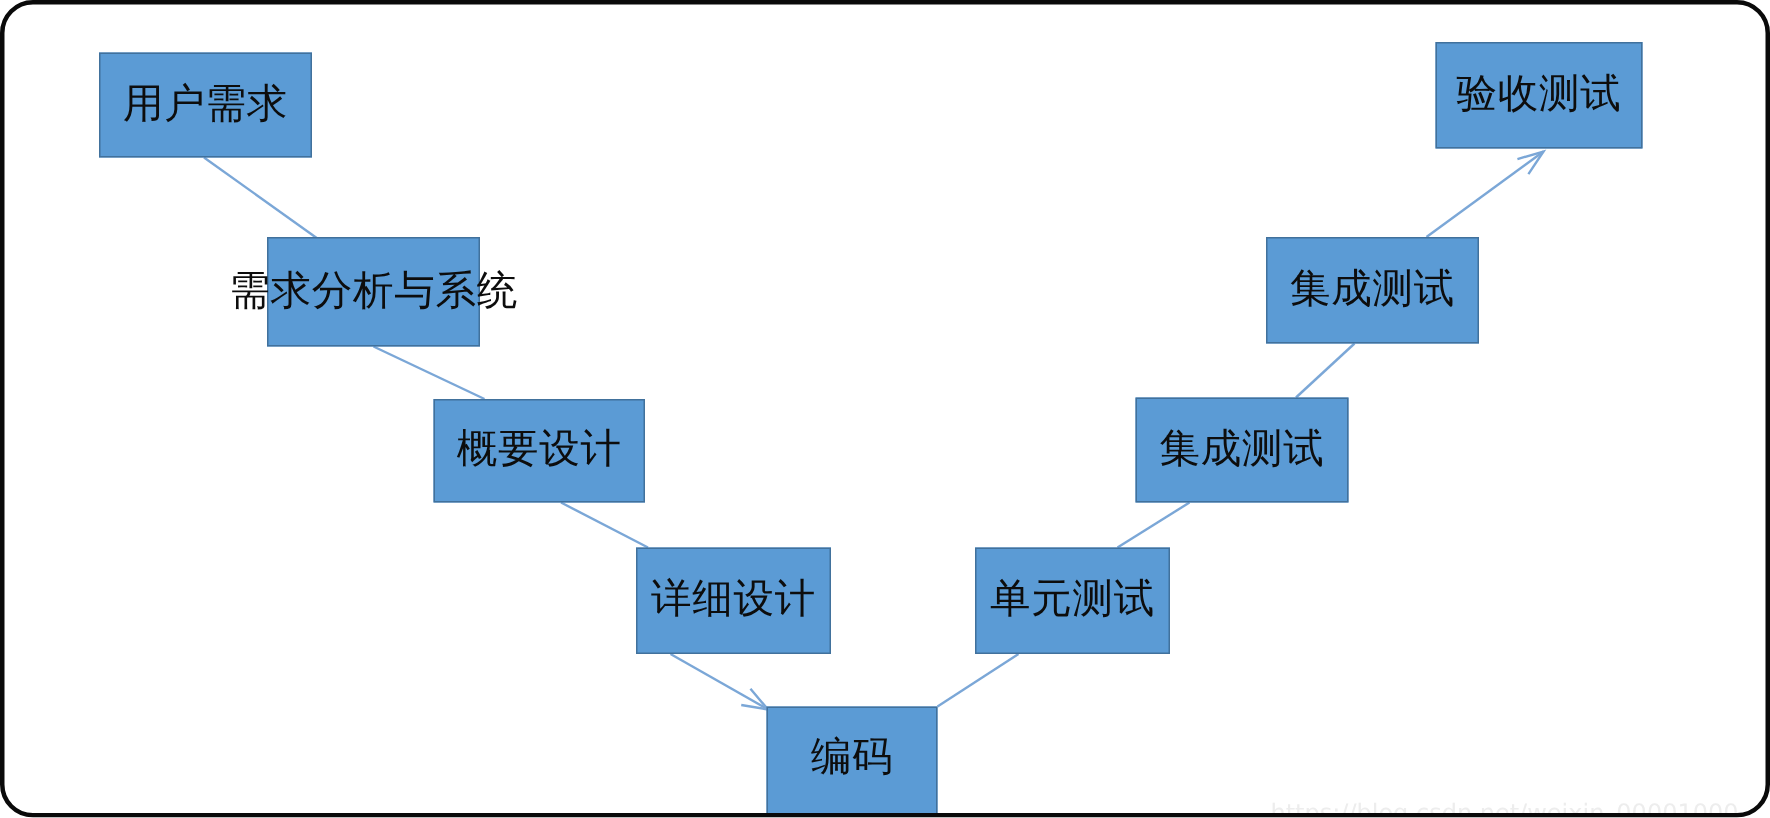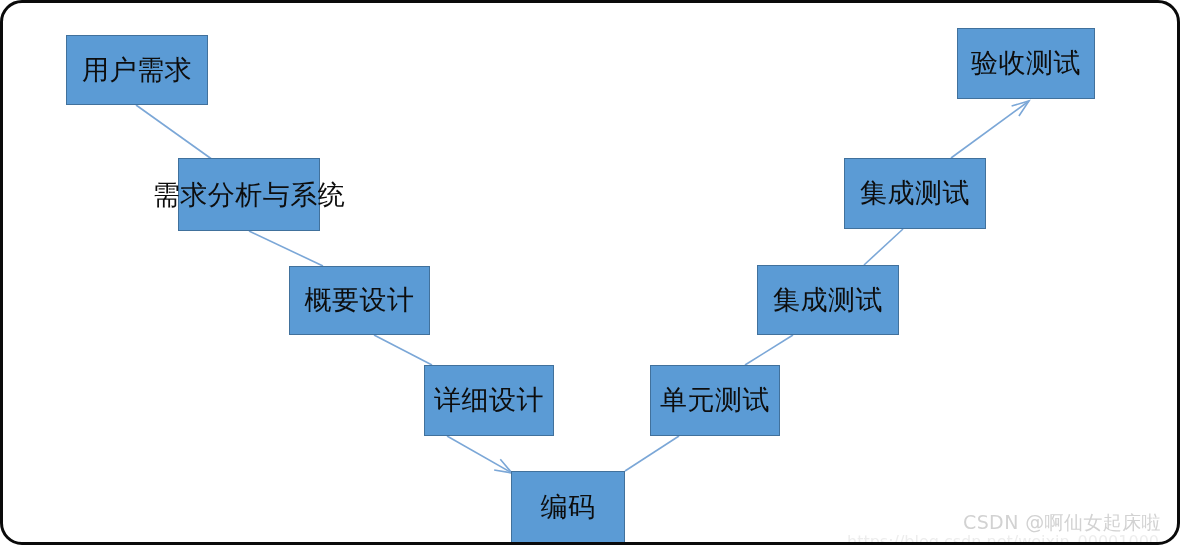--- a/index.html
+++ b/index.html
@@ -116,32 +116,31 @@
       </div>
       <div class="node overflow" style="left: 175px; top: 155px; width: 142px; height: 73px; background: rgb(91, 155, 213); border-color: rgb(65, 113, 156); color: rgb(13, 13, 13);">
         <span class="node-label">需求分析与系统</span>
       </div>
       <div class="node" style="left: 286px; top: 263px; width: 141px; height: 69px; background: rgb(91, 155, 213); border-color: rgb(65, 113, 156); color: rgb(13, 13, 13);">
         <span class="node-label">概要设计</span>
       </div>
       <div class="node" style="left: 397px; top: 362px; width: 130px; height: 71px; background: rgb(91, 155, 213); border-color: rgb(65, 113, 156); color: rgb(13, 13, 13); margin-left: 24px;">
         <span class="node-label">详细设计</span>
       </div>
-      <div class="node" style="left: 508px; top: 468px; width: 114px; height: 73px; background: rgb(91, 155, 213); border-color: rgb(65, 113, 156); color: rgb(13, 13, 13);">
+      <div class="node" style="left: 508px; top: 468px; width: 114px; height: 73px; background: rgb(91, 155, 213); border-color: rgb(65, 113, 156); color: rgb(13, 13, 13); font-family: Liberation Mono, monospace;">
         <span class="node-label">编码</span>
       </div>
       <div class="node" style="left: 625px; top: 362px; width: 130px; height: 71px; background: rgb(91, 155, 213); border-color: rgb(65, 113, 156); color: rgb(13, 13, 13); margin-left: 22px;">
         <span class="node-label">单元测试</span>
       </div>
       <div class="node" style="left: 731px; top: 262px; width: 142px; height: 70px; background: rgb(91, 155, 213); border-color: rgb(65, 113, 156); color: rgb(13, 13, 13); margin-left: 23px;">
         <span class="node-label">集成测试</span>
       </div>
       <div class="node" style="left: 841px; top: 155px; width: 142px; height: 71px; background: rgb(91, 155, 213); border-color: rgb(65, 113, 156); color: rgb(13, 13, 13);">
         <span class="node-label">集成测试</span>
       </div>
       <div class="node" style="left: 954px; top: 25px; width: 138px; height: 71px; background: rgb(91, 155, 213); border-color: rgb(65, 113, 156); color: rgb(13, 13, 13); text-align: center;">
         <span class="node-label">验收测试</span>
       </div>
     </div>
 
-  <div class="watermark">CSDN @啊仙女起床啦</div>
   <div class="watermark-url">https://blog.csdn.net/weixin_00001000</div>
 </div>
 
 </body></html>

